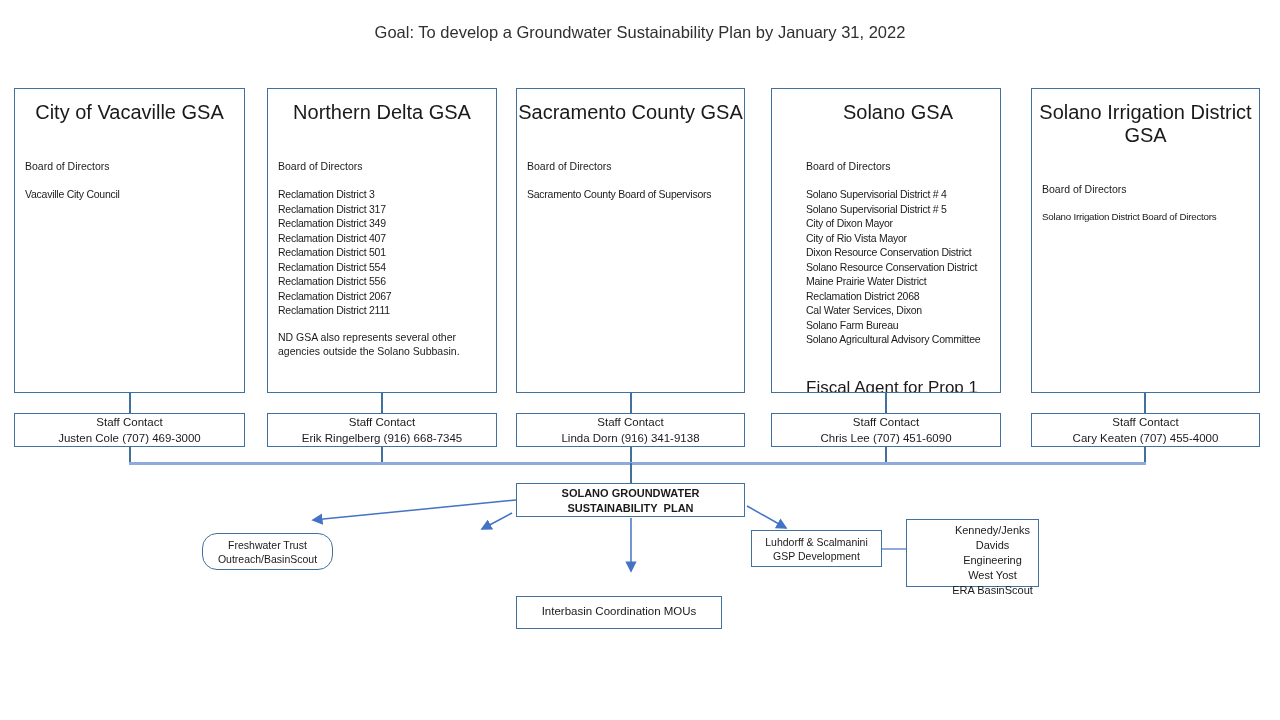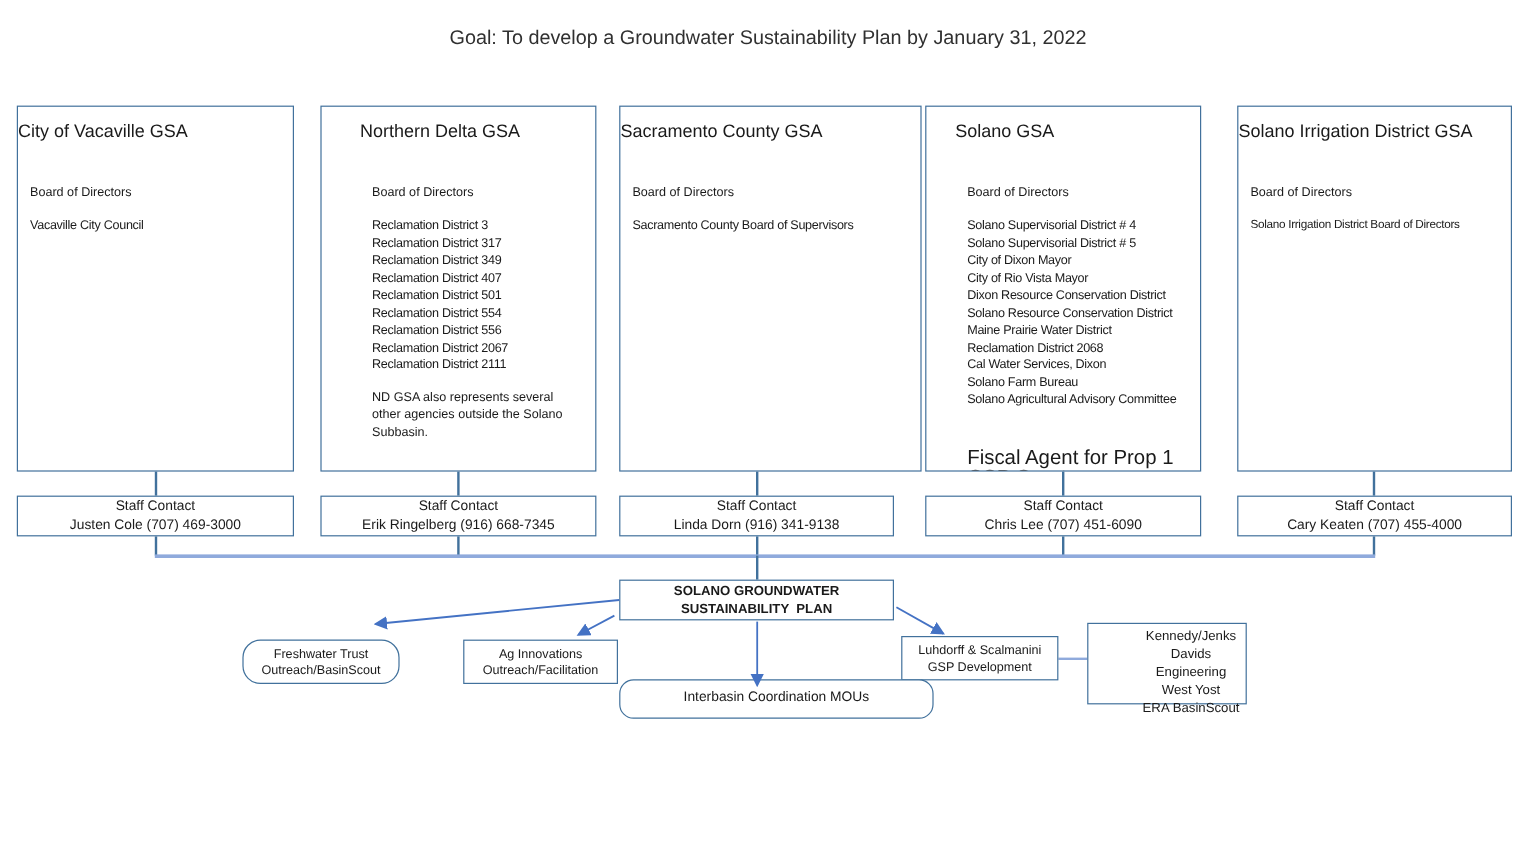--- a/index.html
+++ b/index.html
@@ -10,25 +10,25 @@
   .header{position:absolute;top:16px;left:0;width:100%;text-align:center;}
   .title{font-size:18.5px;font-weight:bold;color:#000;letter-spacing:-0.1px;}
   .subtitle{font-size:16.5px;color:#303030;margin-top:7px;}
 
   
   .box{position:absolute;background:#fff;border:1.5px solid #41719C;box-sizing:border-box;}
 
   
   .agency{top:88px;height:305px;overflow:hidden;}
   #agency-0{left:14px;width:231px;}
-  #agency-1{left:267px;width:230px;padding-left:32px;}
-  #agency-2{left:516px;width:252px;}
+  #agency-1{left:267px;width:230px;}
+  #agency-2{left:516px;width:229px;}
   #agency-3{left:771px;width:230px;padding-left:24px;}
   #agency-4{left:1031px;width:229px;}
-  .agency-title{font-size:15px;color:#1a1a1a;padding-top:12px;}
+  .agency-title{font-size:20px;color:#1a1a1a;text-align:center;padding-top:12px;}
   .agency-body{padding:0 10px;font-size:10.5px;color:#1a1a1a;margin-top:36px;}
   .board-label{margin-top:16px;}
   .member-list{margin-top:15px;line-height:14.5px;}
   .member-line{white-space:nowrap;letter-spacing:-0.25px;}
   #agency-4 .member-line{font-size:9.8px;}
   .agency-note{margin-top:12px;line-height:14.5px;}
   .agency-note:empty{display:none;}
   .agency-footer{margin-top:33px;line-height:16px;font-size:17px;}
   .agency-footer:empty{display:none;}
 
@@ -45,21 +45,21 @@
   #plan-box{left:516px;top:483px;width:229px;height:34px;text-align:center;
             font-size:11px;font-weight:bold;color:#1a1a1a;line-height:15px;padding-top:2px;}
   .plan-line{white-space:pre-wrap;}
 
   
   .partner{text-align:center;font-size:10.5px;color:#1a1a1a;line-height:14px;padding-top:4px;}
   #box-freshwater{left:202px;top:533px;width:131px;height:37px;border-radius:15px;}
   #box-ag{left:386px;top:533px;width:129px;height:37px;}
   #box-luhdorff{left:751px;top:530px;width:131px;height:37px;}
   #box-consultants{left:906px;top:519px;width:133px;height:68px;font-size:11px;line-height:15px;padding-top:3px;padding-left:40px;}
-  #box-interbasin{left:516px;top:566px;width:262px;height:33px;font-size:11.5px;line-height:29px;padding-top:0;border-radius:12px;}
+  #box-interbasin{left:516px;top:596px;width:206px;height:33px;font-size:11.5px;line-height:29px;padding-top:0;}
 
   
   .conn{position:absolute;background:#41719C;}
   .conn-light{position:absolute;background:#8FAADC;}
   .vstub{width:2px;}
   #stub-top-0{left:129px;top:393px;height:20px;}
   #stub-top-1{left:381px;top:393px;height:20px;}
   #stub-top-2{left:630px;top:393px;height:20px;}
   #stub-top-3{left:885px;top:393px;height:20px;}
   #stub-top-4{left:1144px;top:393px;height:20px;}
@@ -196,24 +196,20 @@
 
   <div class="box" id="plan-box">
     <div class="plan-line">SOLANO GROUNDWATER</div>
     <div class="plan-line">SUSTAINABILITY  PLAN</div>
   </div>
 
   <div class="box partner" id="box-freshwater">
     <div>Freshwater Trust</div>
     <div>Outreach/BasinScout</div>
   </div>
-  <div class="box partner" id="box-ag">
-    <div>Ag Innovations</div>
-    <div>Outreach/Facilitation</div>
-  </div>
   <div class="box partner" id="box-luhdorff">
     <div>Luhdorff &amp; Scalmanini</div>
     <div>GSP Development</div>
   </div>
   <div class="box partner" id="box-consultants">
       <div class="consultant-line">Kennedy/Jenks</div>
       <div class="consultant-line">Davids Engineering</div>
       <div class="consultant-line">West Yost</div>
       <div class="consultant-line">ERA BasinScout</div>
     </div>

